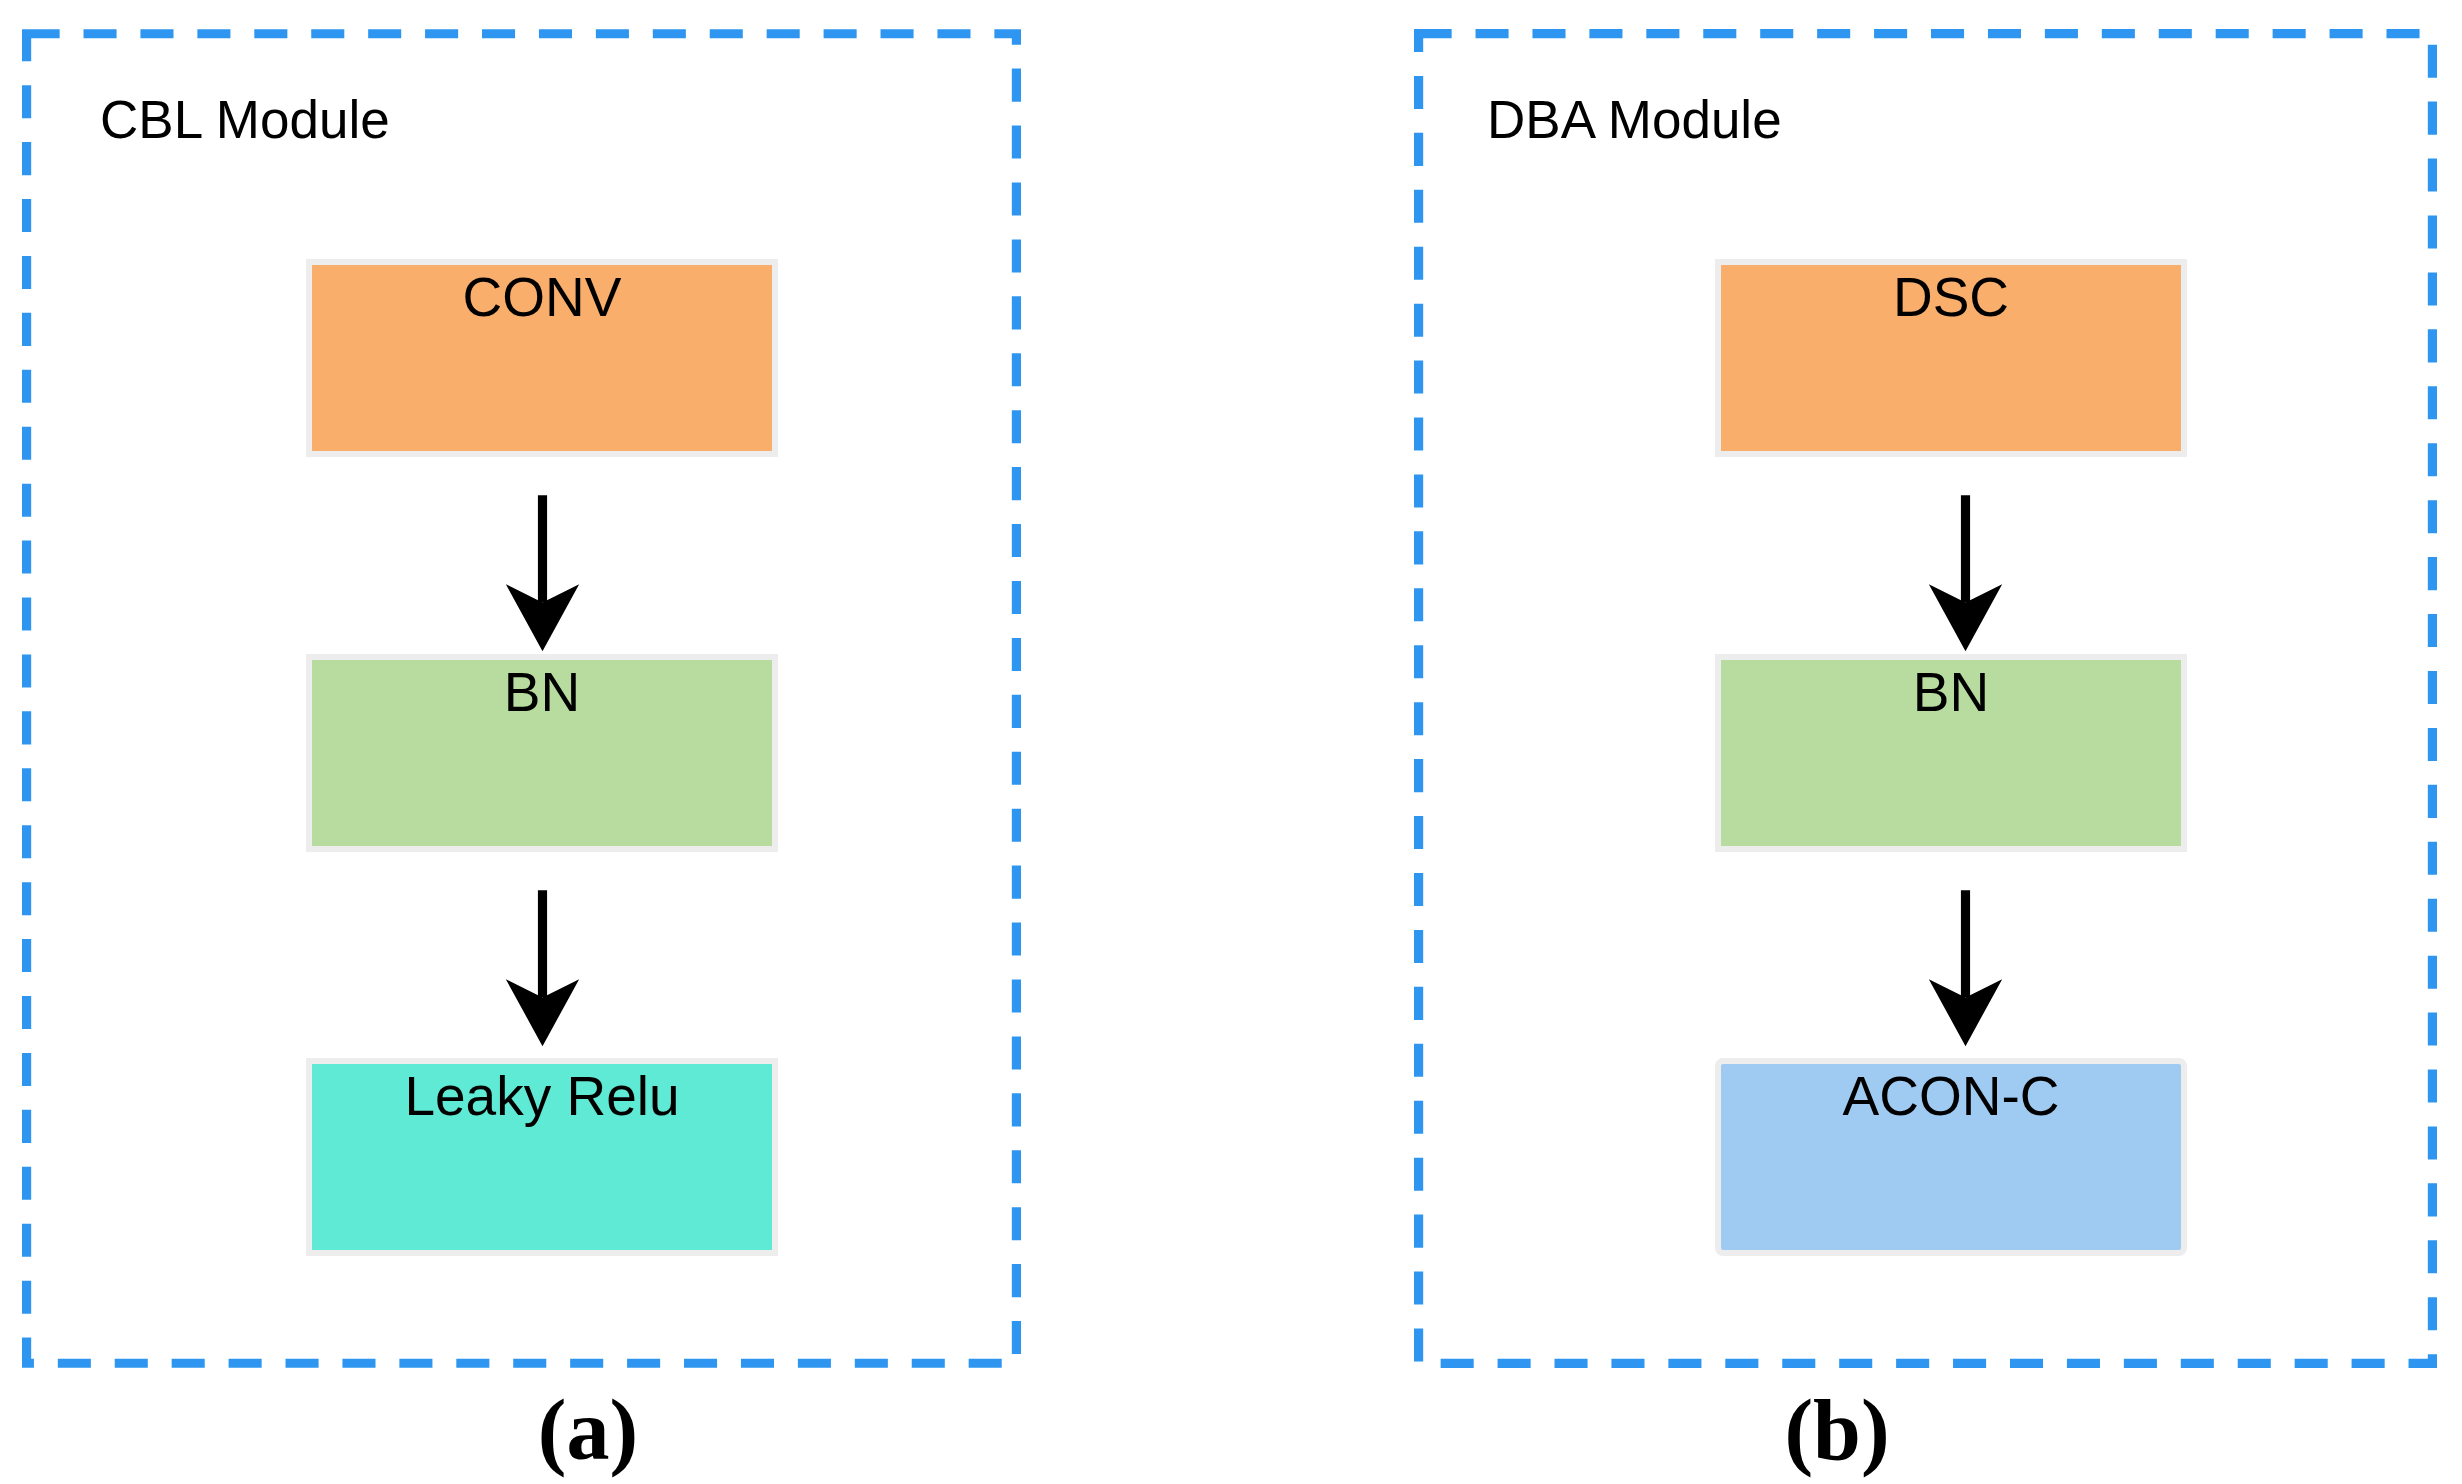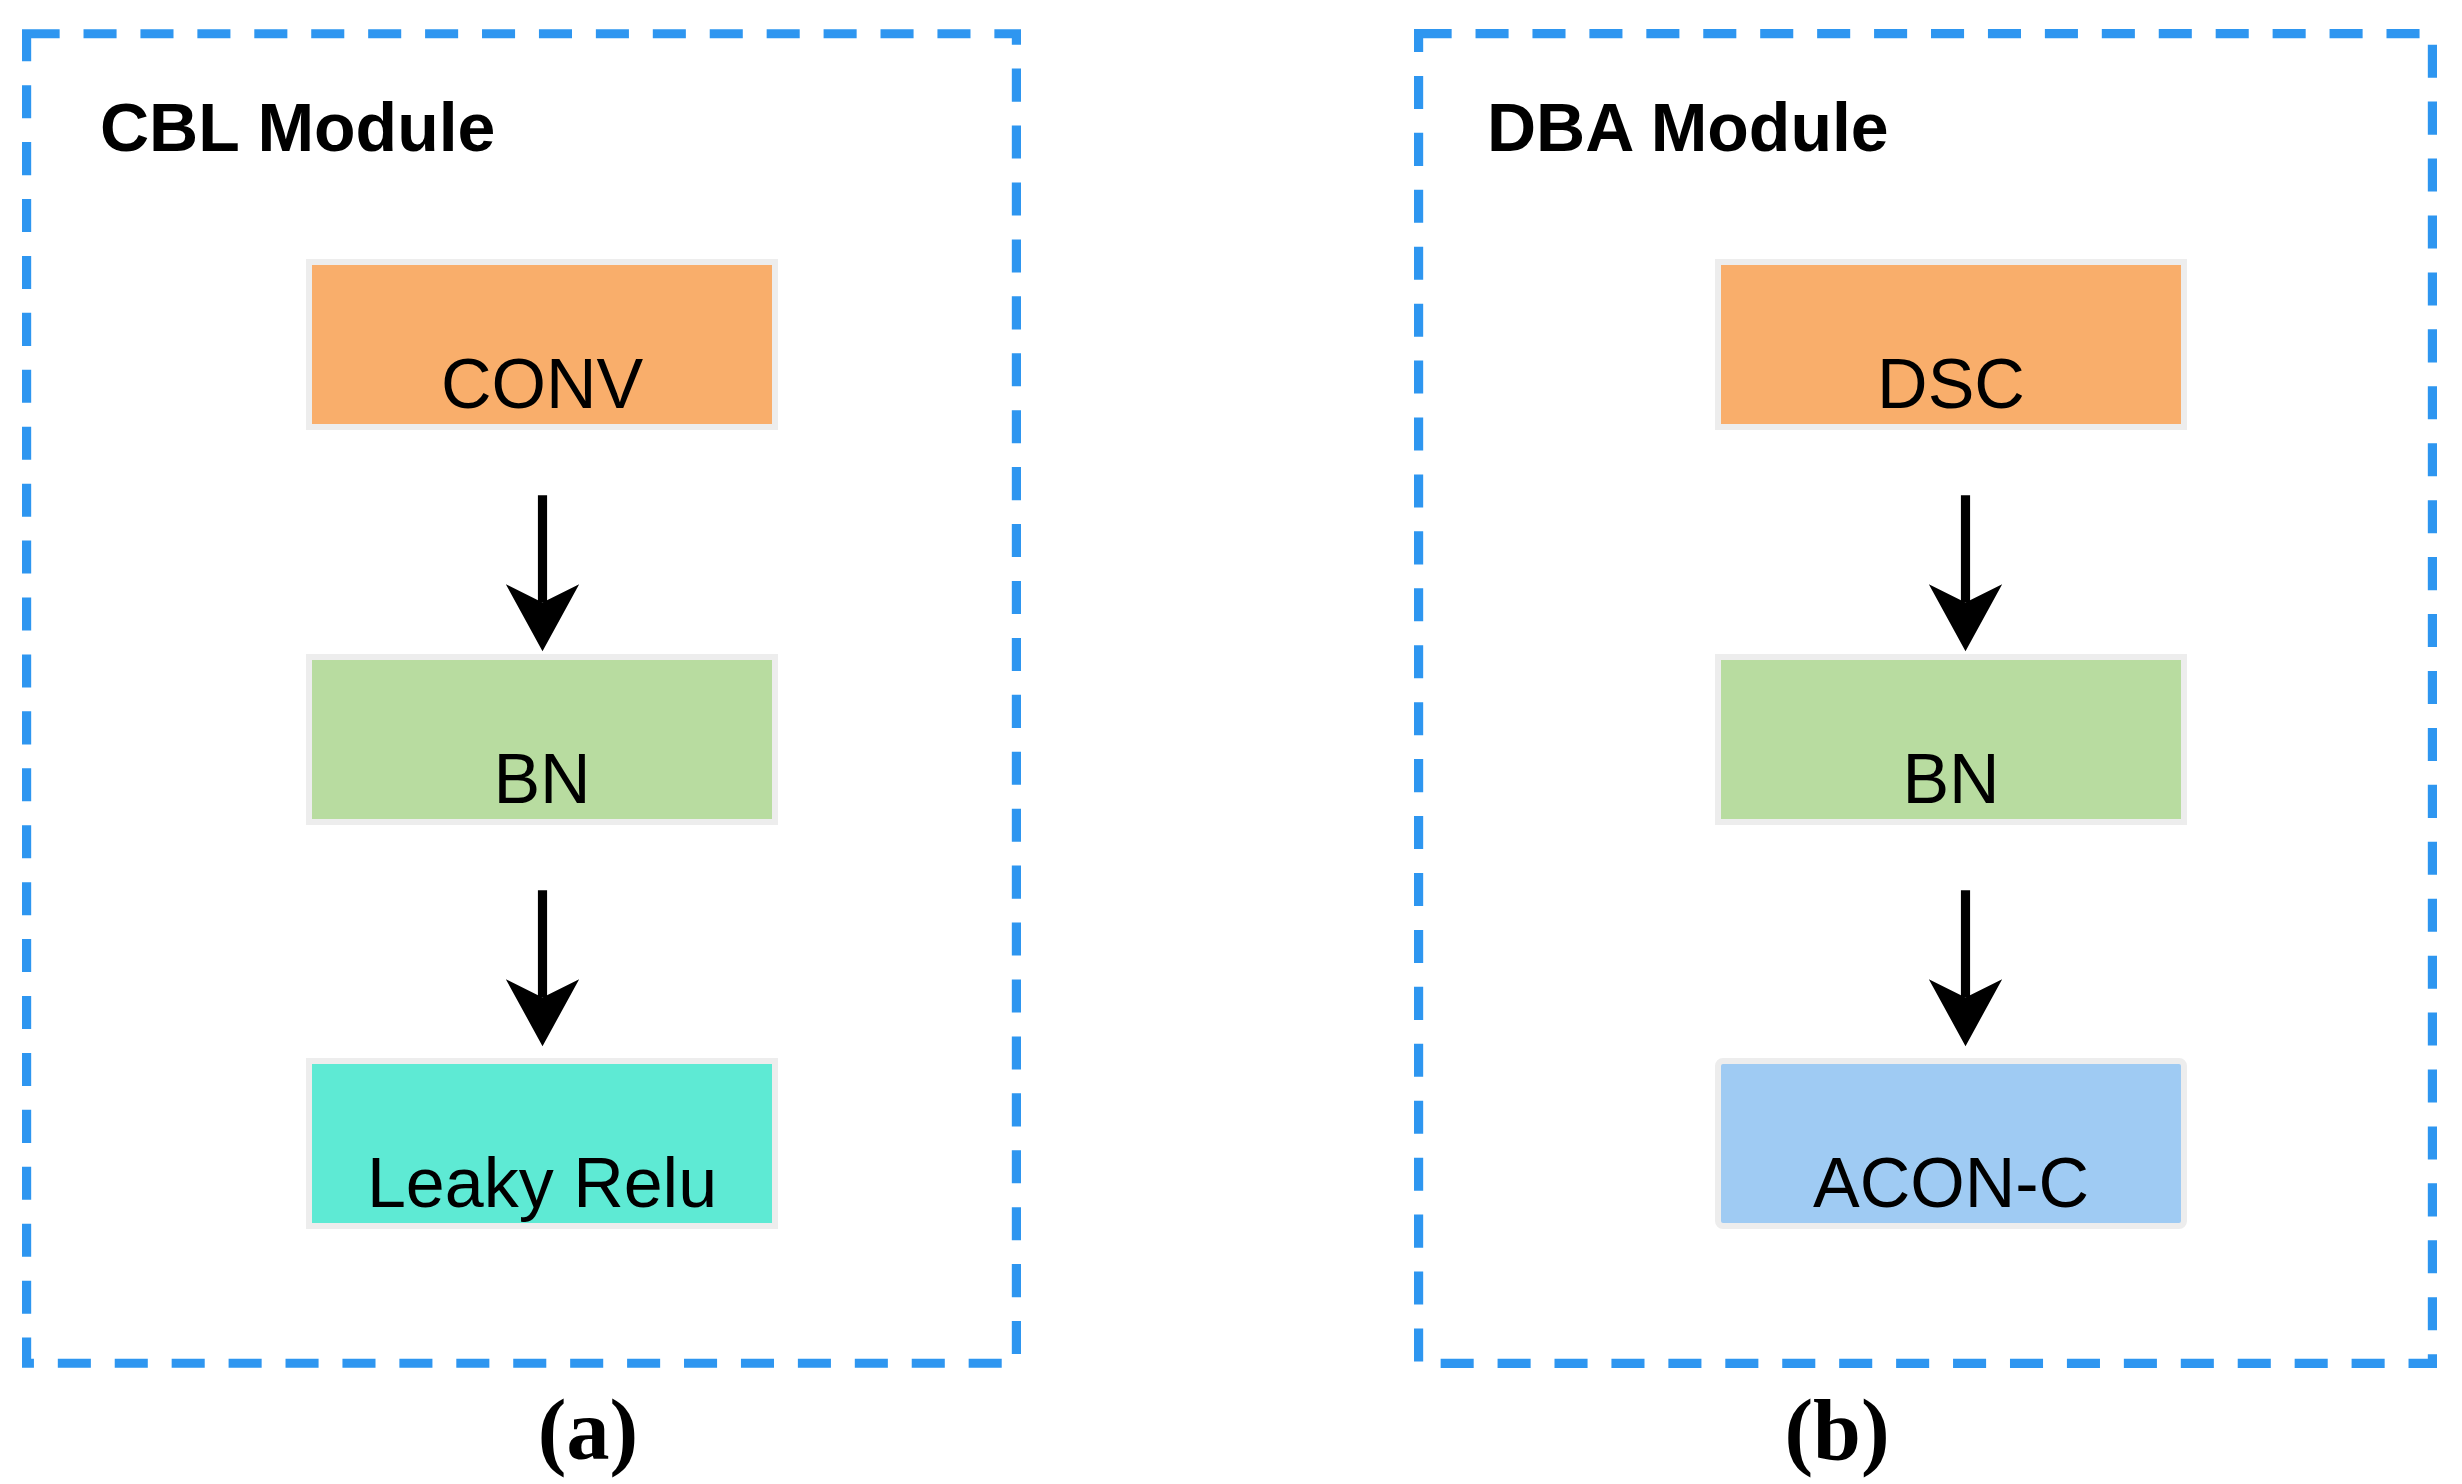--- a/index.html
+++ b/index.html
@@ -11,38 +11,38 @@
     font-family: "Liberation Sans", "DejaVu Sans", sans-serif;
     overflow: hidden;
   }
   .panel { position: absolute; top: 29px; height: 1339px; }
   #panel-a { left: 22px;   width: 999px; }
   #panel-b { left: 1414px; width: 1023px; }
   .panel-border { position: absolute; left: 0; top: 0; display: block; }
   .panel-title {
     position: absolute;
     margin: 0;
-    font-size: 68px;
-    font-weight: 700;
+    font-size: 53px;
+    font-weight: 400;
     line-height: 1.0;
     color: #000000;
     white-space: nowrap;
   }
   #panel-a .panel-title { left: 78px; top: 64px; }
   #panel-b .panel-title { left: 73px; top: 64px; }
   .node {
     position: absolute;
     width: 472px;
-    height: 171px;
+    height: 198px;
     box-sizing: border-box;
     border: 6.4px solid #ededed;
     display: flex;
-    align-items: flex-end;
+    align-items: flex-start;
     justify-content: center;
-    font-size: 70px;
+    font-size: 55px;
     color: #000000;
     white-space: nowrap;
   }
   #panel-a .node { left: 284px; }
   #panel-b .node { left: 301px; }
   .node-1 { top: 230px; }
   .node-2 { top: 625px; }
   .node-3 { top: 1029px; }
   .arrow { position: absolute; width: 83px; height: 165px; }
   #panel-a .arrow { left: 479px; }

